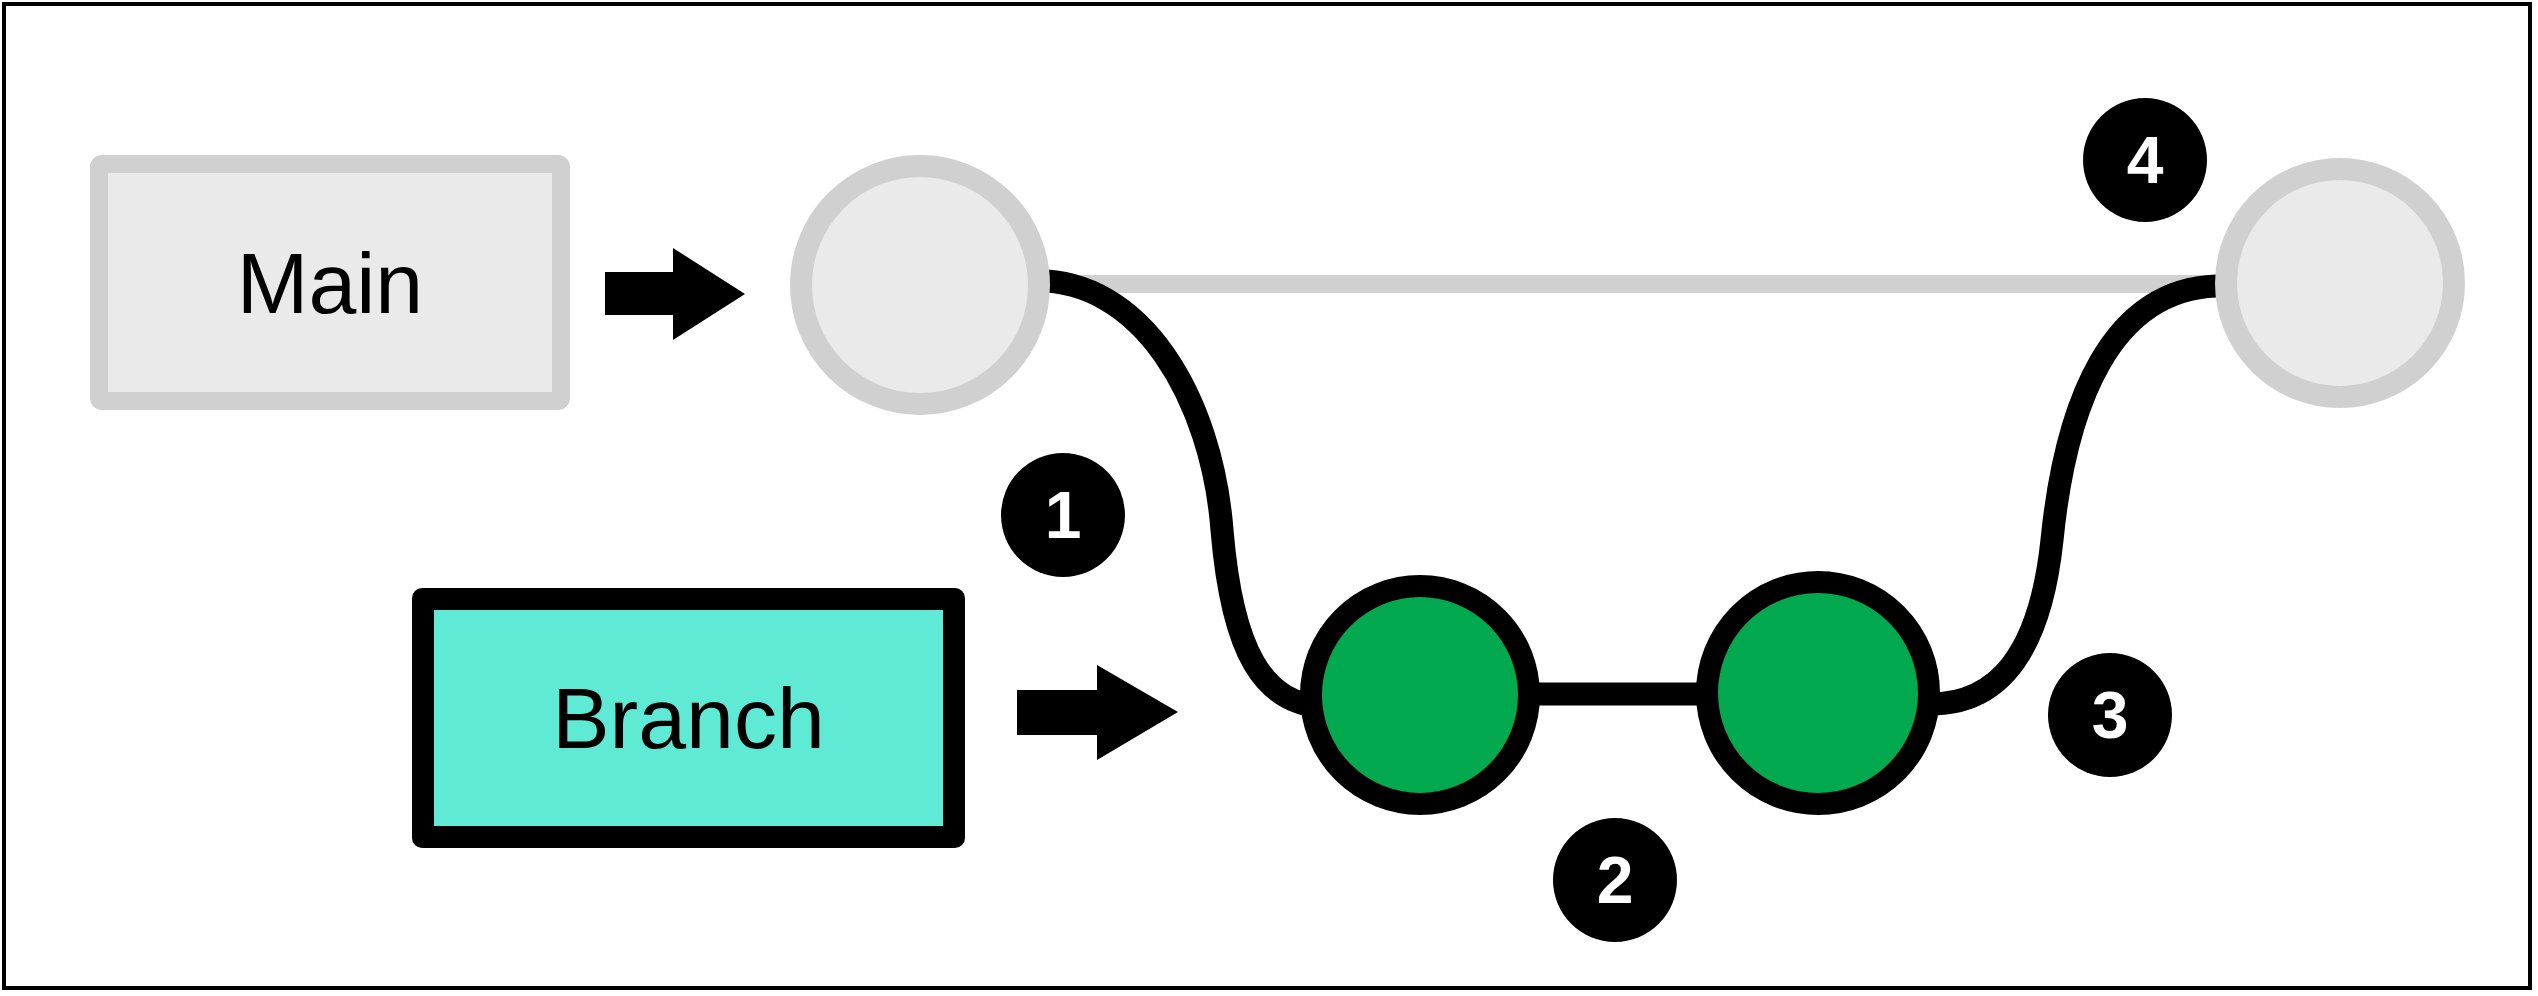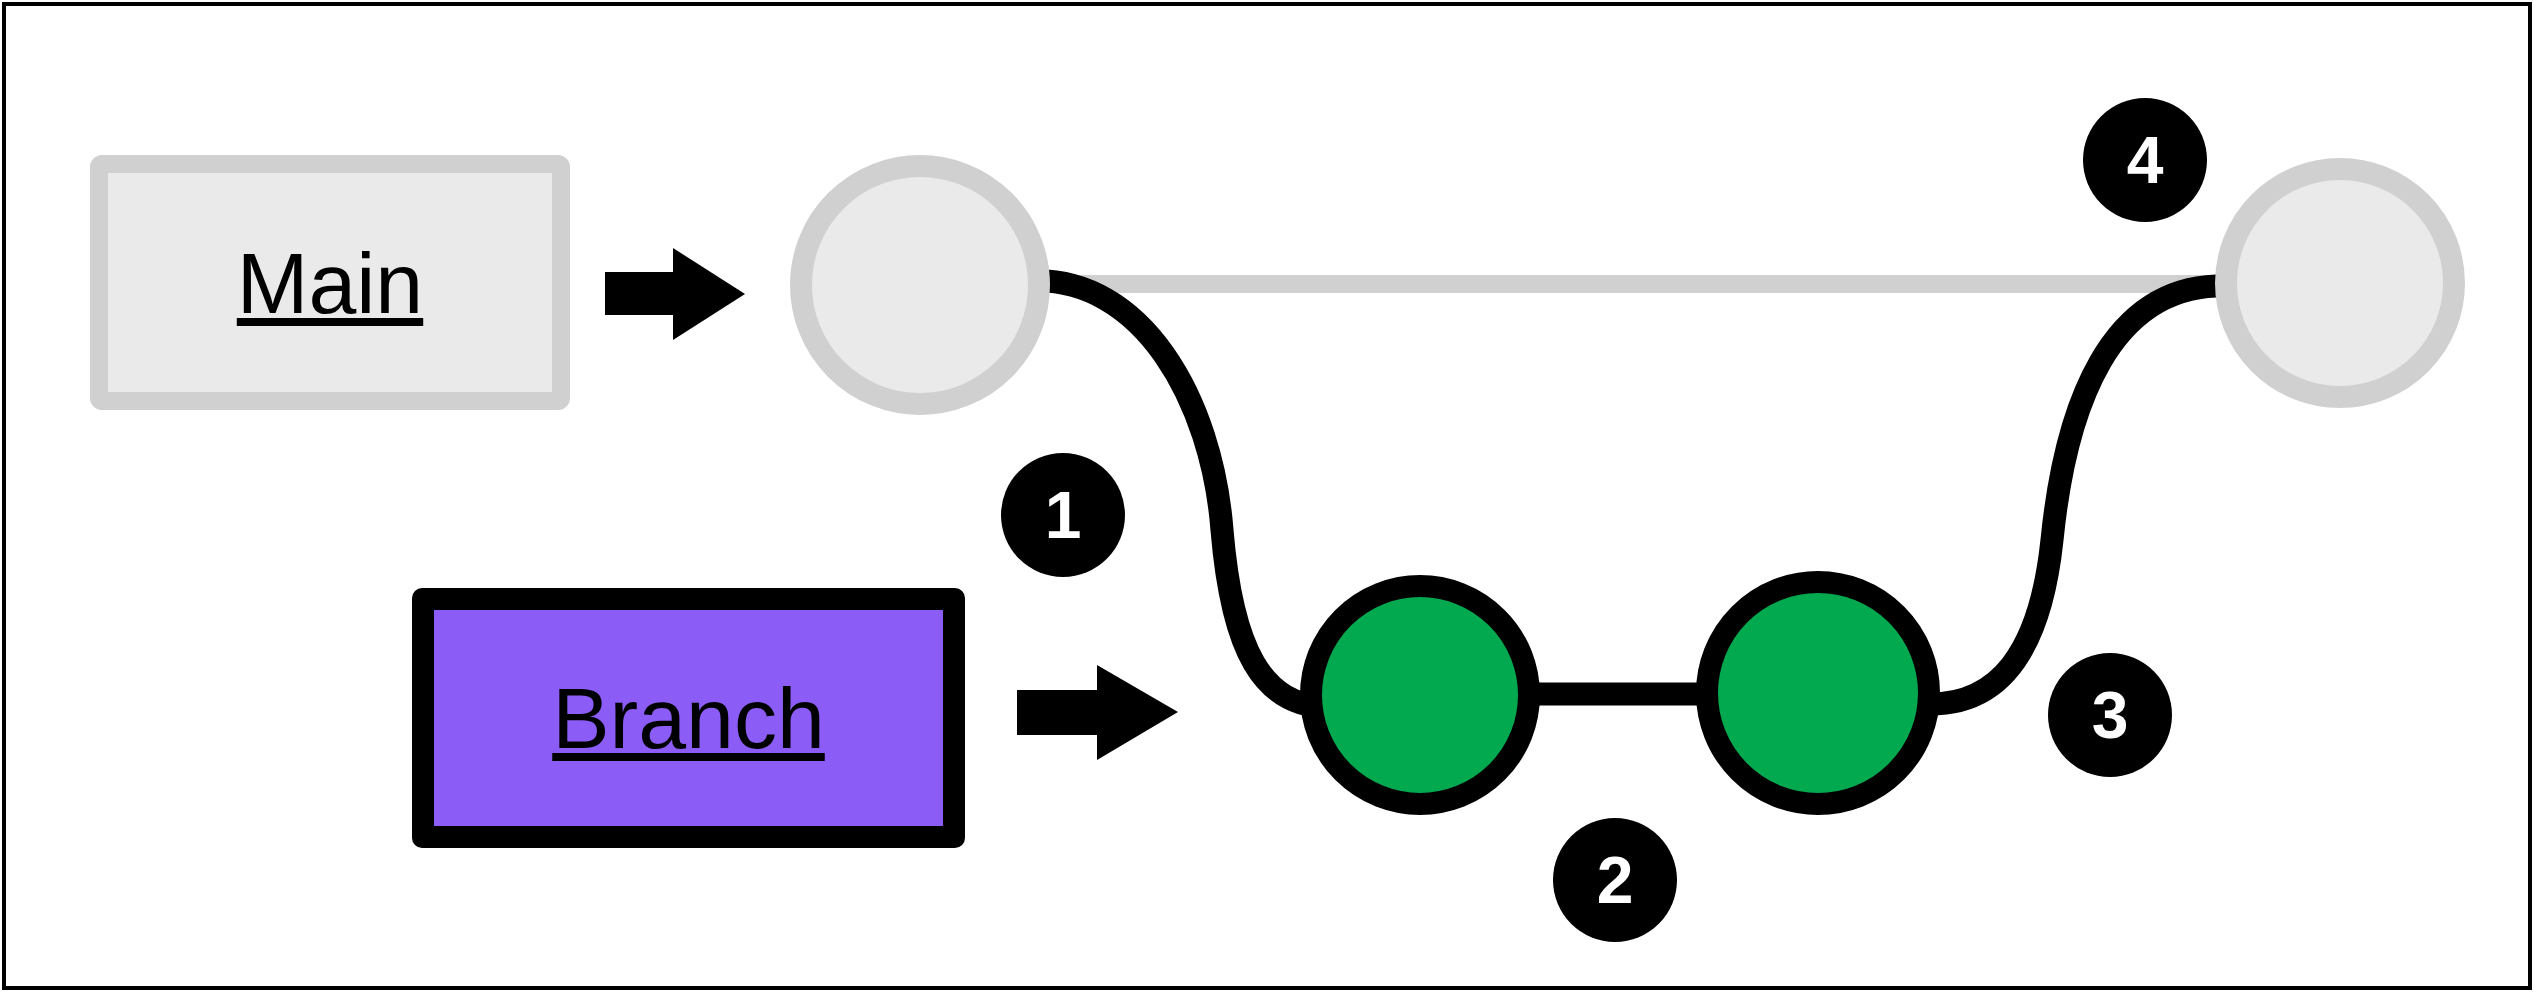--- a/index.html
+++ b/index.html
@@ -37,37 +37,36 @@
     box-sizing: border-box;
     display: flex;
     align-items: center;
     justify-content: center;
   }
   .label-text {
     font-size: 86px;
     color: #000000;
     line-height: 1;
     white-space: nowrap;
-    text-decoration: underline;
   }
   #main-label-box {
     left: 90px;
     top: 155px;
     width: 480px;
     height: 255px;
     background: #eaeaea;
     border: 18px solid #d0d0d0;
     border-radius: 12px;
   }
   #branch-label-box {
     left: 412px;
     top: 588px;
     width: 553px;
     height: 260px;
-    background: #8b5cf6;
+    background: #5eead4;
     border: 22px solid #000000;
     border-radius: 10px;
   }
   .badge-num {
     position: absolute;
     color: #ffffff;
     font-size: 66px;
     font-weight: bold;
     line-height: 1;
     width: 124px;

